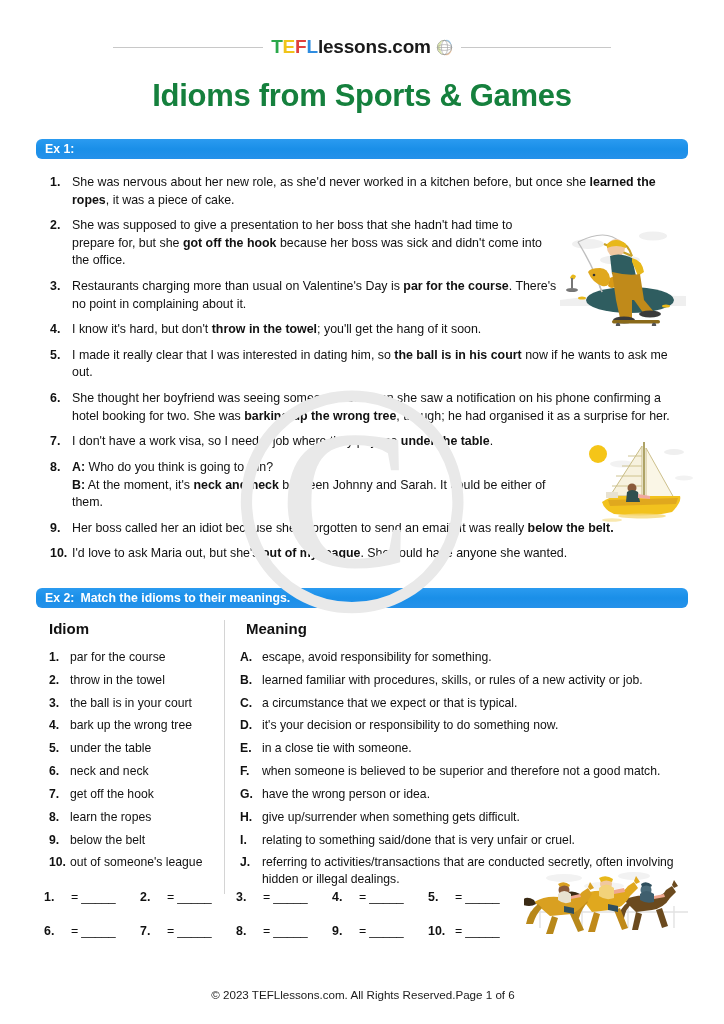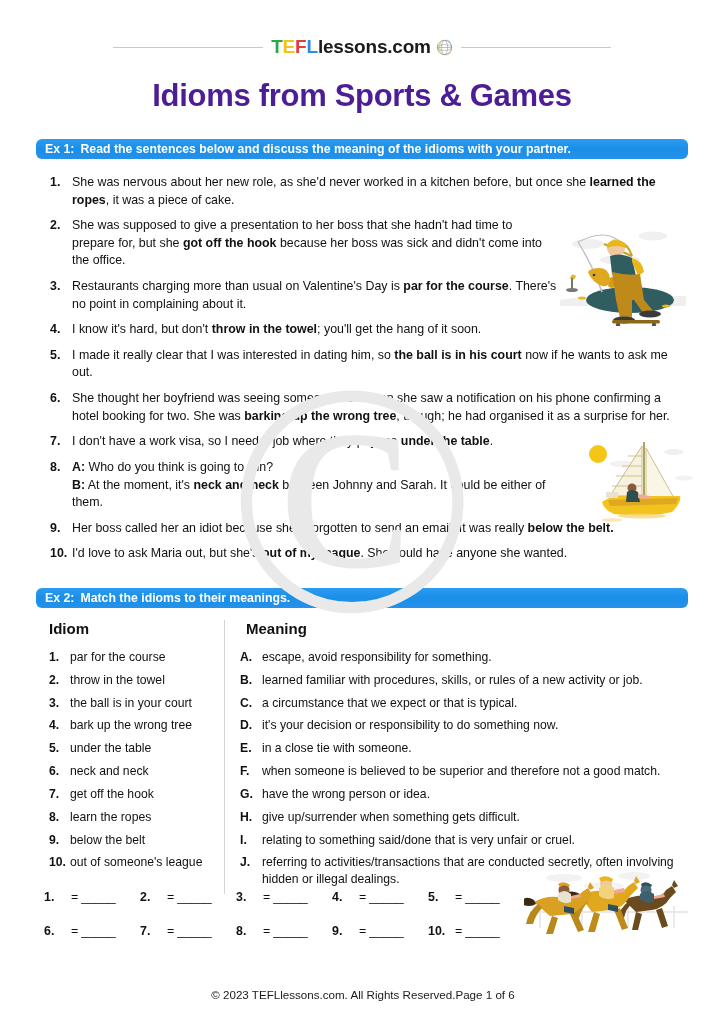--- a/index.html
+++ b/index.html
@@ -60,21 +60,21 @@
   .brand-logo .l-rest { color: #1a1a1a; }
   .globe-icon { margin-left: 5px; display: inline-flex; }
 
   .title {
     position: absolute;
     left: 0; top: 78px;
     width: 724px;
     text-align: center;
     font-size: 31px;
     font-weight: bold;
-    color: #4c1d95;
+    color: #15803d;
     letter-spacing: -0.3px;
     z-index: 2;
   }
 
   
   .bar {
     position: absolute;
     left: 36px;
     width: 652px;
     height: 20px;
@@ -219,21 +219,20 @@
         </svg>
       </span>
     </div>
     <div class="brand-rule right"></div>
   </div>
 
   <div class="title">Idioms from Sports &amp; Games</div>
 
   <div class="bar" id="ex1-bar">
     <span class="bar-tag">Ex 1:</span>
-    <span>Read the sentences below and discuss the meaning of the idioms with your partner.</span>
   </div>
 
   <div class="ex1-list">
     <div class="ex1-item">
       <div class="ex1-num">1.</div>
       <div class="ex1-text">She was nervous about her new role, as she'd never worked in a kitchen before, but once she <b>learned the ropes</b>, it was a piece of cake.</div>
     </div>
     <div class="ex1-item narrow">
       <div class="ex1-num">2.</div>
       <div class="ex1-text">She was supposed to give a presentation to her boss that she hadn't had time to prepare for, but she <b>got off the hook</b> because her boss was sick and didn't come into the office.</div>

